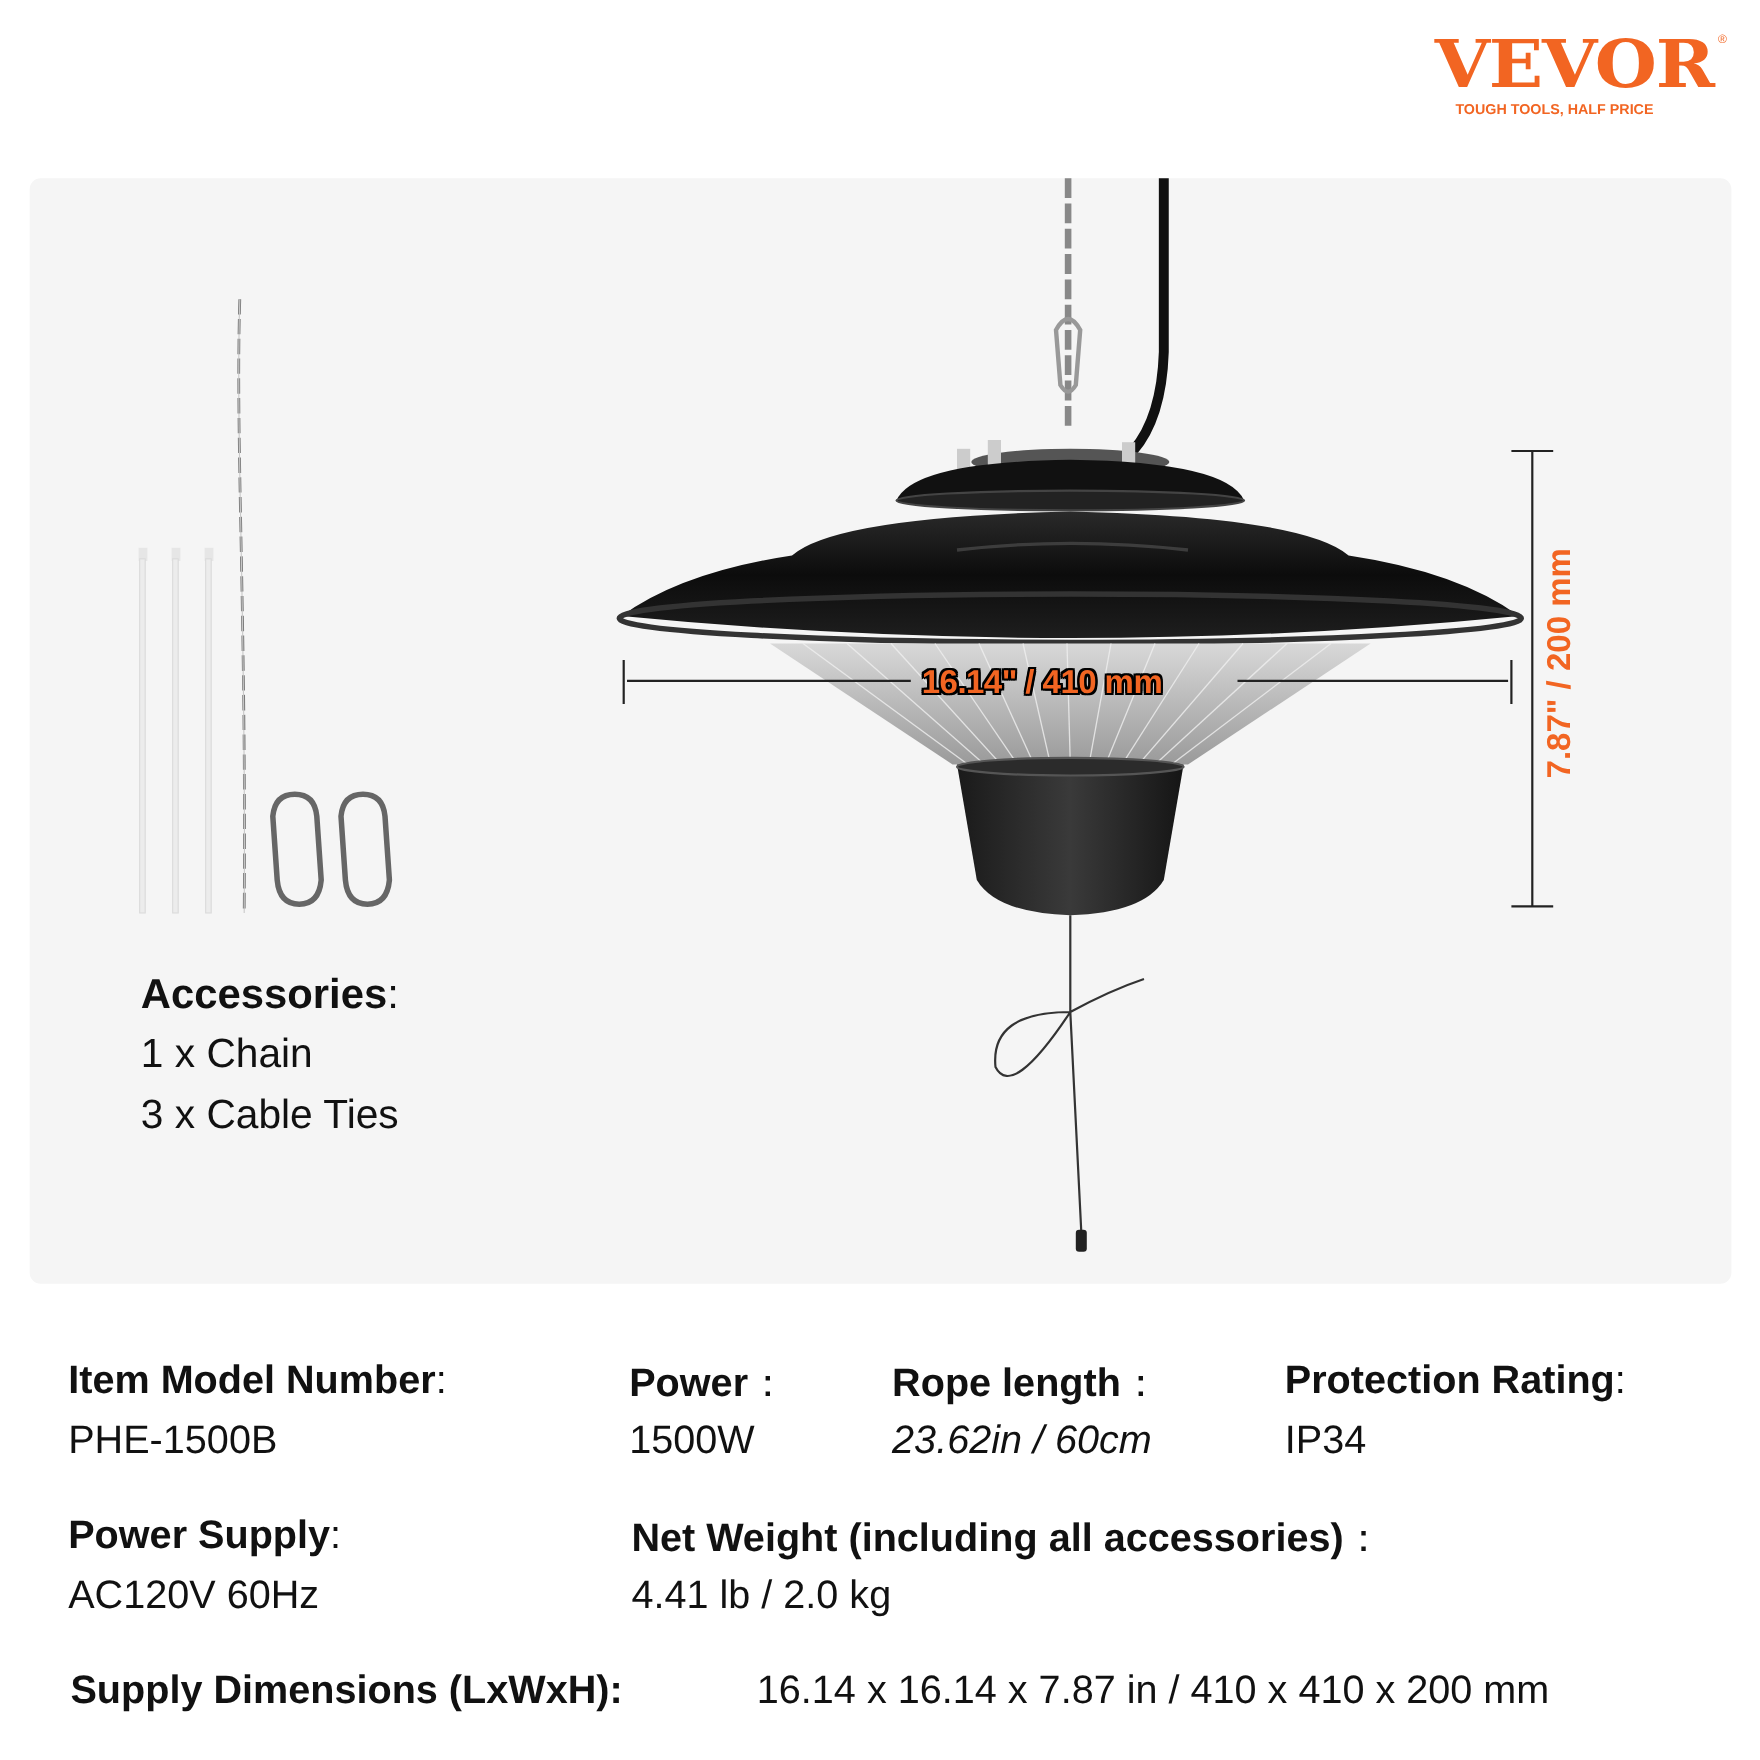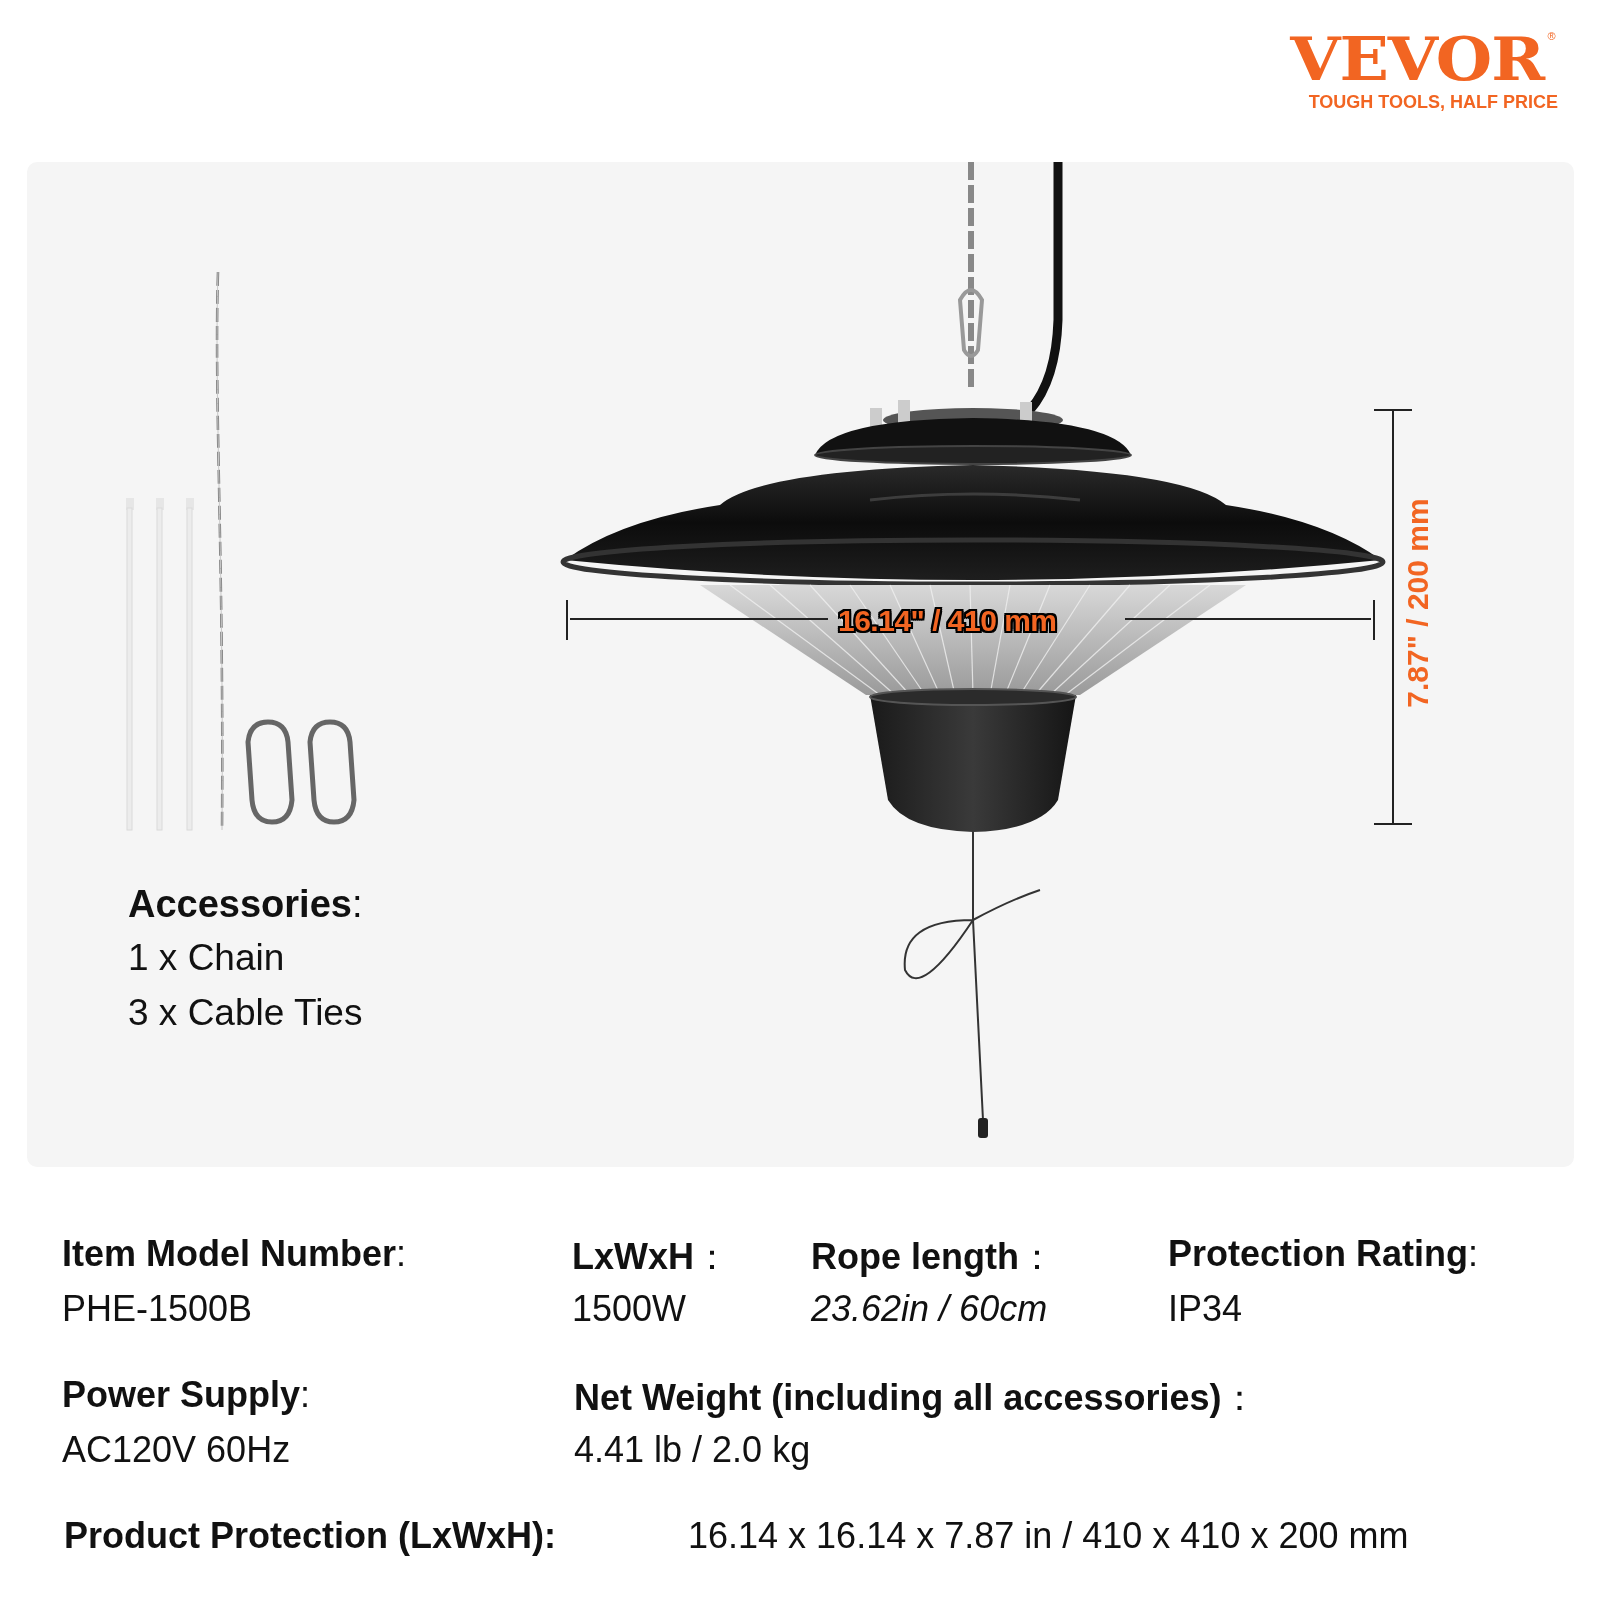--- a/index.html
+++ b/index.html
@@ -2,21 +2,21 @@
 <html><head>
 <meta charset="utf-8">
 <style>
   * { box-sizing: border-box; margin: 0; padding: 0; }
   html, body { width: 1600px; height: 1600px; background: #ffffff; overflow: hidden; }
   body { position: relative; font-family: "Liberation Sans", sans-serif; color: #111; }
 
   .logo { position: absolute; right: 42px; top: 28px; }
   .logo-word { font-family: "DejaVu Serif", serif; font-weight: 900; font-size: 60px; letter-spacing: -1px; color: #f26522; line-height: 62px; transform: scaleX(1.08); transform-origin: right; display: inline-block; }
   .logo-reg { position: absolute; right: -12px; top: 2px; font-size: 11px; color: #f26522; }
-  .logo-tag { font-weight: 700; font-size: 18px; color: #f26522; margin-top: 2px; }
+  .logo-tag { font-weight: 700; font-size: 13px; color: #f26522; margin-top: 2px; }
 
   .panel { position: absolute; left: 27px; top: 162px; width: 1547px; height: 1005px; background: #f5f5f5; border-radius: 10px; overflow: hidden; }
 
   .acc-title { position: absolute; left: 128px; top: 883px; font-weight: 700; font-size: 38px; text-align: center; }
   .acc-item { position: absolute; left: 128px; font-size: 37px; }
 
   .dim-width { position: absolute; left: 838px; top: 604px; font-weight: 700; font-size: 30px; color: #f26522; letter-spacing: -0.5px;
     text-shadow: -2px -2px 0 #000, 2px -2px 0 #000, -2px 2px 0 #000, 2px 2px 0 #000, 0 2px 0 #000, 0 -2px 0 #000, 2px 0 0 #000, -2px 0 0 #000; }
   .dim-height { position: absolute; left: 1418px; top: 603px; font-weight: 700; font-size: 30px; color: #f26522; transform: translate(-50%, -50%) rotate(-90deg); white-space: nowrap; }
 
@@ -134,29 +134,29 @@
 <div class="dim-width">16.14" / 410 mm</div>
 <div class="dim-height">7.87" / 200 mm</div>
 
 <div class="acc-title"><span>Accessories</span><span style="font-weight:400">:</span></div>
 <div class="acc-item" style="top:937px;">1 x Chain</div>
 <div class="acc-item" style="top:992px;">3 x Cable Ties</div>
 
 <div class="spec-label" style="left:62px;top:1233px;"><span>Item Model Number</span><span style="font-weight:400">:</span></div>
 <div class="spec-value" style="left:62px;top:1288px;">PHE-1500B</div>
 
-<div class="spec-label" style="left:572px;top:1233px;"><span>LxWxH</span><span style="font-weight:400">：</span></div>
+<div class="spec-label" style="left:572px;top:1233px;"><span>Power</span><span style="font-weight:400">：</span></div>
 <div class="spec-value" style="left:572px;top:1288px;">1500W</div>
 
 <div class="spec-label" style="left:811px;top:1233px;"><span>Rope length</span><span style="font-weight:400">：</span></div>
 <div class="spec-value" style="left:811px;top:1288px;font-style:italic;">23.62in / 60cm</div>
 
 <div class="spec-label" style="left:1168px;top:1233px;"><span>Protection Rating</span><span style="font-weight:400">:</span></div>
 <div class="spec-value" style="left:1168px;top:1288px;">IP34</div>
 
 <div class="spec-label" style="left:62px;top:1374px;"><span>Power Supply</span><span style="font-weight:400">:</span></div>
 <div class="spec-value" style="left:62px;top:1429px;">AC120V 60Hz</div>
 
 <div class="spec-label" style="left:574px;top:1374px;"><span>Net Weight (including all accessories)</span><span style="font-weight:400">：</span></div>
 <div class="spec-value" style="left:574px;top:1429px;">4.41 lb / 2.0 kg</div>
 
-<div class="spec-label" style="left:64px;top:1515px;"><span>Product Protection (LxWxH)</span><span>:</span></div>
+<div class="spec-label" style="left:64px;top:1515px;"><span>Supply Dimensions (LxWxH)</span><span>:</span></div>
 <div class="spec-value" style="left:688px;top:1515px;text-align:center;">16.14 x 16.14 x 7.87 in / 410 x 410 x 200 mm</div>
 
 </body></html>

